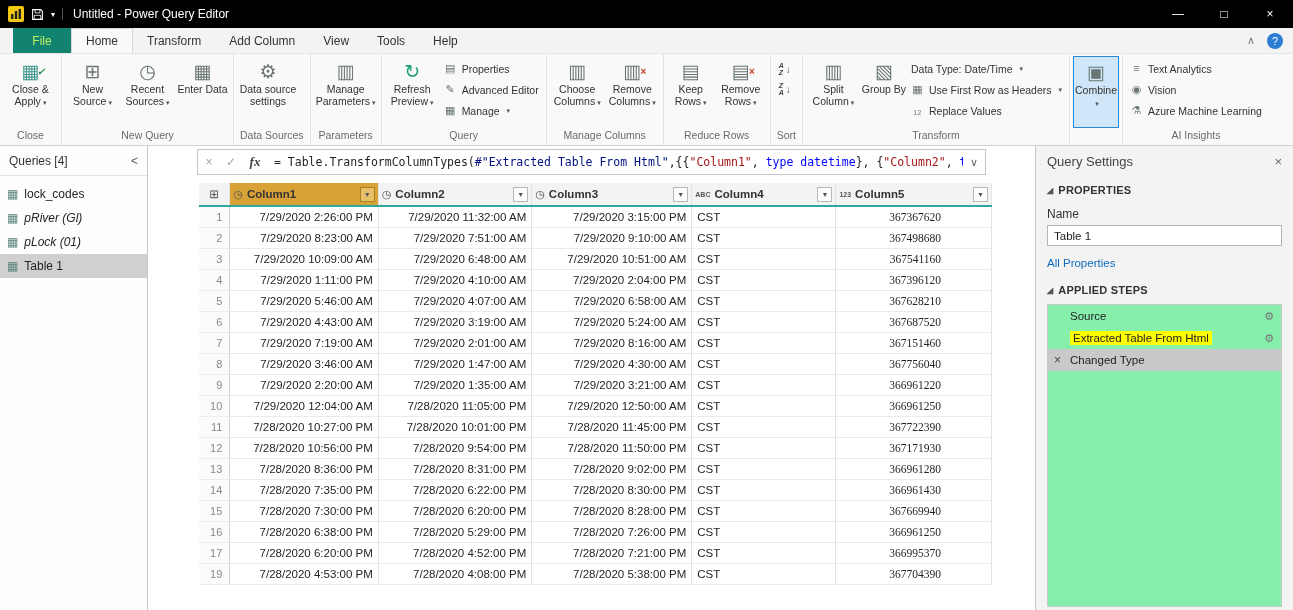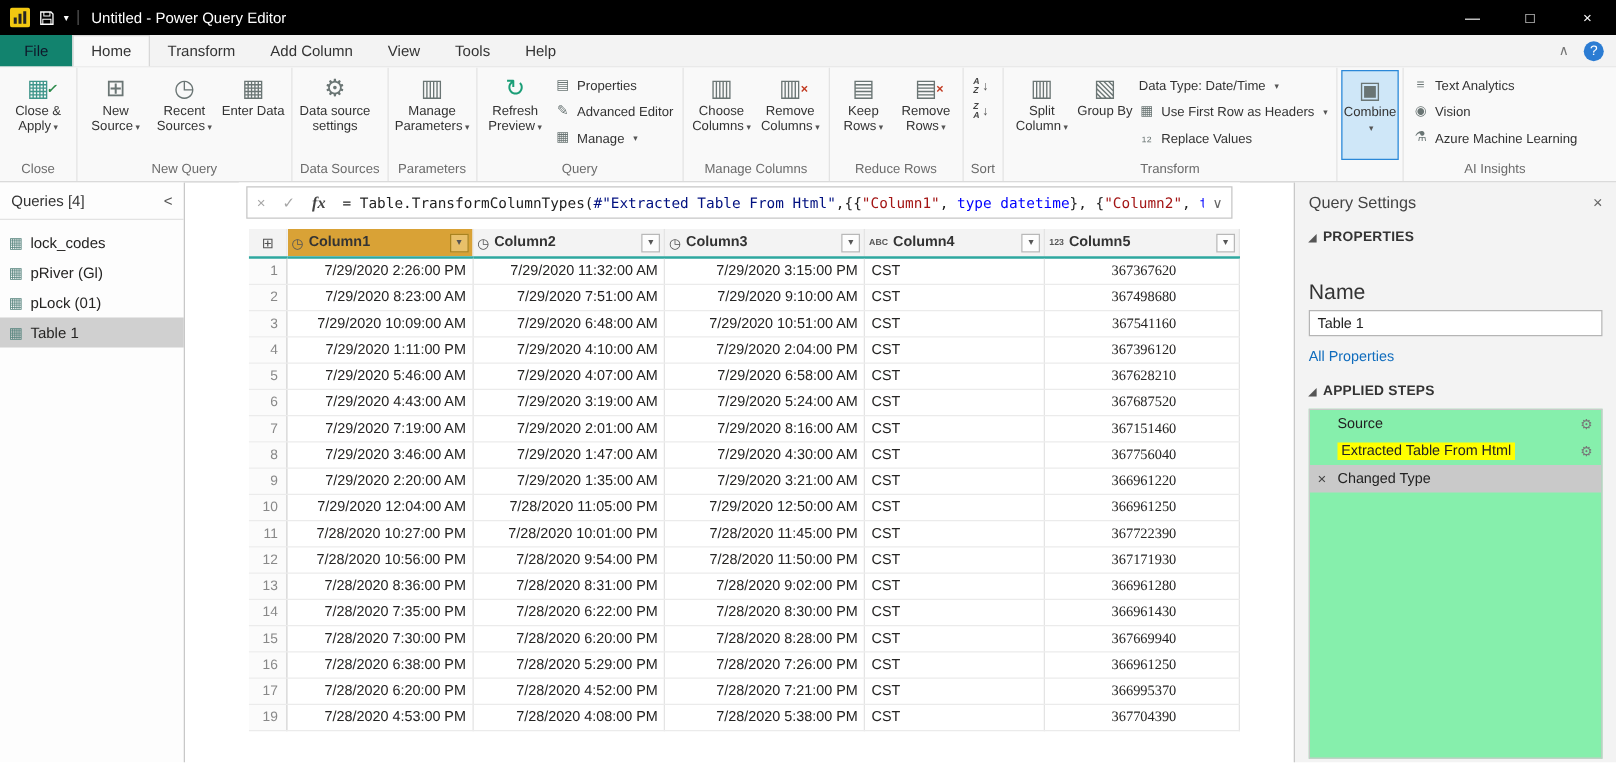--- a/index.html
+++ b/index.html
@@ -10,21 +10,21 @@
   .titlebar { height:28px; background:var(--c-titlebar,#000); display:flex; align-items:center; color:#fff; }
   .tb-left { display:flex; align-items:center; gap:7px; padding-left:8px; }
   .qat-arrow { font-size:8px; color:#fff; }
   .qat-div { width:1px; height:12px; background:#555; }
   .tb-title { margin-left:10px; font-size:12px; color:#fff; }
   .tb-btns { margin-left:auto; display:flex; height:100%; }
   .tb-btn { width:46px; display:flex; align-items:center; justify-content:center; font-size:12px; color:#fff; }
 
   
   .tabrow { height:26px; display:flex; align-items:stretch; background:#f3f3f3; border-bottom:1px solid #e6e6e6; }
-  .tab-file { width:58px; background:var(--c-filetab,#12836e); color:#0f172a; display:flex; align-items:center; justify-content:center; }
+  .tab-file { width:58px; background:var(--c-filetab,#12836e); color:#bef264; display:flex; align-items:center; justify-content:center;margin-left:13px; }
   .tab { padding:0 14px; display:flex; align-items:center; color:#333; }
   .tab.active { background:#f9f9f9; border:1px solid #d8d8d8; border-bottom:none; }
   .tabrow-right { margin-left:auto; display:flex; align-items:center; gap:12px; padding-right:10px; }
   .collapse-ribbon { color:#777; font-size:11px; }
   .help-badge { width:16px; height:16px; border-radius:50%; background:#2b7cd3; color:#fff; font-size:11px; display:flex; align-items:center; justify-content:center; }
 
   
   .ribbon { height:92px; background:#f9f9f9; border-bottom:1px solid #d0d0d0; display:flex; overflow:hidden; }
   .rgroup { display:flex; flex-direction:column; border-right:1px solid #e3e3e3; padding:2px 3px 0 3px; }
   .rbody { flex:1; display:flex; align-items:stretch; }
@@ -48,21 +48,21 @@
 
   
   .main { display:flex; height:464px;gap:43px; }
 
   .sidebar { width:148px; border-right:1px solid #c8c8c8; background:#fdfdfd; display:flex; flex-direction:column; }
   .sidebar-header { height:30px; display:flex; align-items:center; padding:0 9px; border-bottom:1px solid #e3e3e3; color:#333; }
   .collapse-icon { margin-left:auto; color:#555; font-size:12px; }
   .q-list { padding-top:6px; }
   .q-item { height:24px; display:flex; align-items:center; padding:0 7px; gap:6px; font-size:12px; color:#252423; }
   .q-item.selected { background:#d0d0d0; }
-  .q-item.italic .q-label { }
+  .q-item.italic .q-label { font-style:italic; }
   .q-icon { color:#57847e; font-size:12px; }
 
   .center { flex:1; min-width:0; background:#fff; display:flex; flex-direction:column; }
   .formula-bar { margin:3px 6px 0 6px; height:26px; border:1px solid #c6c6c6; background:#fff; display:flex; align-items:center; flex:none; }
   .fb-btn { width:22px; text-align:center; color:#a6a6a6; font-size:12px; }
   .fb-fx { font-family:"Liberation Serif", serif; font-style:italic; font-weight:bold; color:#444; width:26px; text-align:center; font-size:13px; }
   .fb-text { flex:1; font-family:"DejaVu Sans Mono", monospace; font-size:11.5px; white-space:nowrap; overflow:hidden; padding-left:6px; }
   .fb-chevron { width:22px; text-align:center; color:#666; font-size:11px; }
   .seg-plain { color:#1f1f1f;margin-top:20px; }
   .seg-ident { color:#001080; }
@@ -87,21 +87,21 @@
   td.num-pad { padding-right:50px;font-family:Liberation Serif, serif; }
   .vscroll { position:absolute; left:830px; top:23px; bottom:0; width:12px; background:#f0f0f0; }
   .vthumb { position:absolute; left:1px; right:1px; top:2px; height:95%; background:var(--c-accent,#2ea79e); }
 
   
   .rightpanel { width:258px; border-left:1px solid #c8c8c8; background:#f3f3f3; display:flex; flex-direction:column; padding:8px 11px 3px 11px; }
   .qs-title-row { display:flex; align-items:center; font-size:13px; color:#444; }
   .qs-close { margin-left:auto; color:#666; font-size:13px; }
   .section-h { margin-top:15px; font-weight:bold; font-size:11px; color:#333; display:flex; align-items:center; gap:5px; letter-spacing:.2px; }
   .tri { color:#555; font-size:8px; }
-  .name-label { margin-top:28px; font-size:17px; color:#333; }
+  .name-label { margin-top:11px; font-size:12px; color:#333; }
   .name-input { margin-top:4px; width:100%; height:21px; border:1px solid #b5b5b5; padding:0 6px; font-size:11.5px; font-family:"Liberation Sans", sans-serif; color:#222; background:#fff; }
   .all-props { margin-top:11px; color:var(--c-link,#0f6cbd); font-size:11.5px; cursor:pointer; }
   .steps-box { margin-top:8px; flex:1; background:#86efac; border:1px solid #c9c9c9; overflow:hidden; }
   .step { height:22px; display:flex; align-items:center; padding:0 7px 0 22px; font-size:11.5px; color:#222; }
   .step .gear { margin-left:auto; color:#777; font-size:11px; }
   .step.highlight .step-label { background:var(--c-step-hl,#ffff00); padding:1px 3px; }
   .step.selected { background:#c9c9c9; padding-left:6px; }
   .step .del { width:16px; color:#444; font-size:12px; }
 </style>
 </head>

